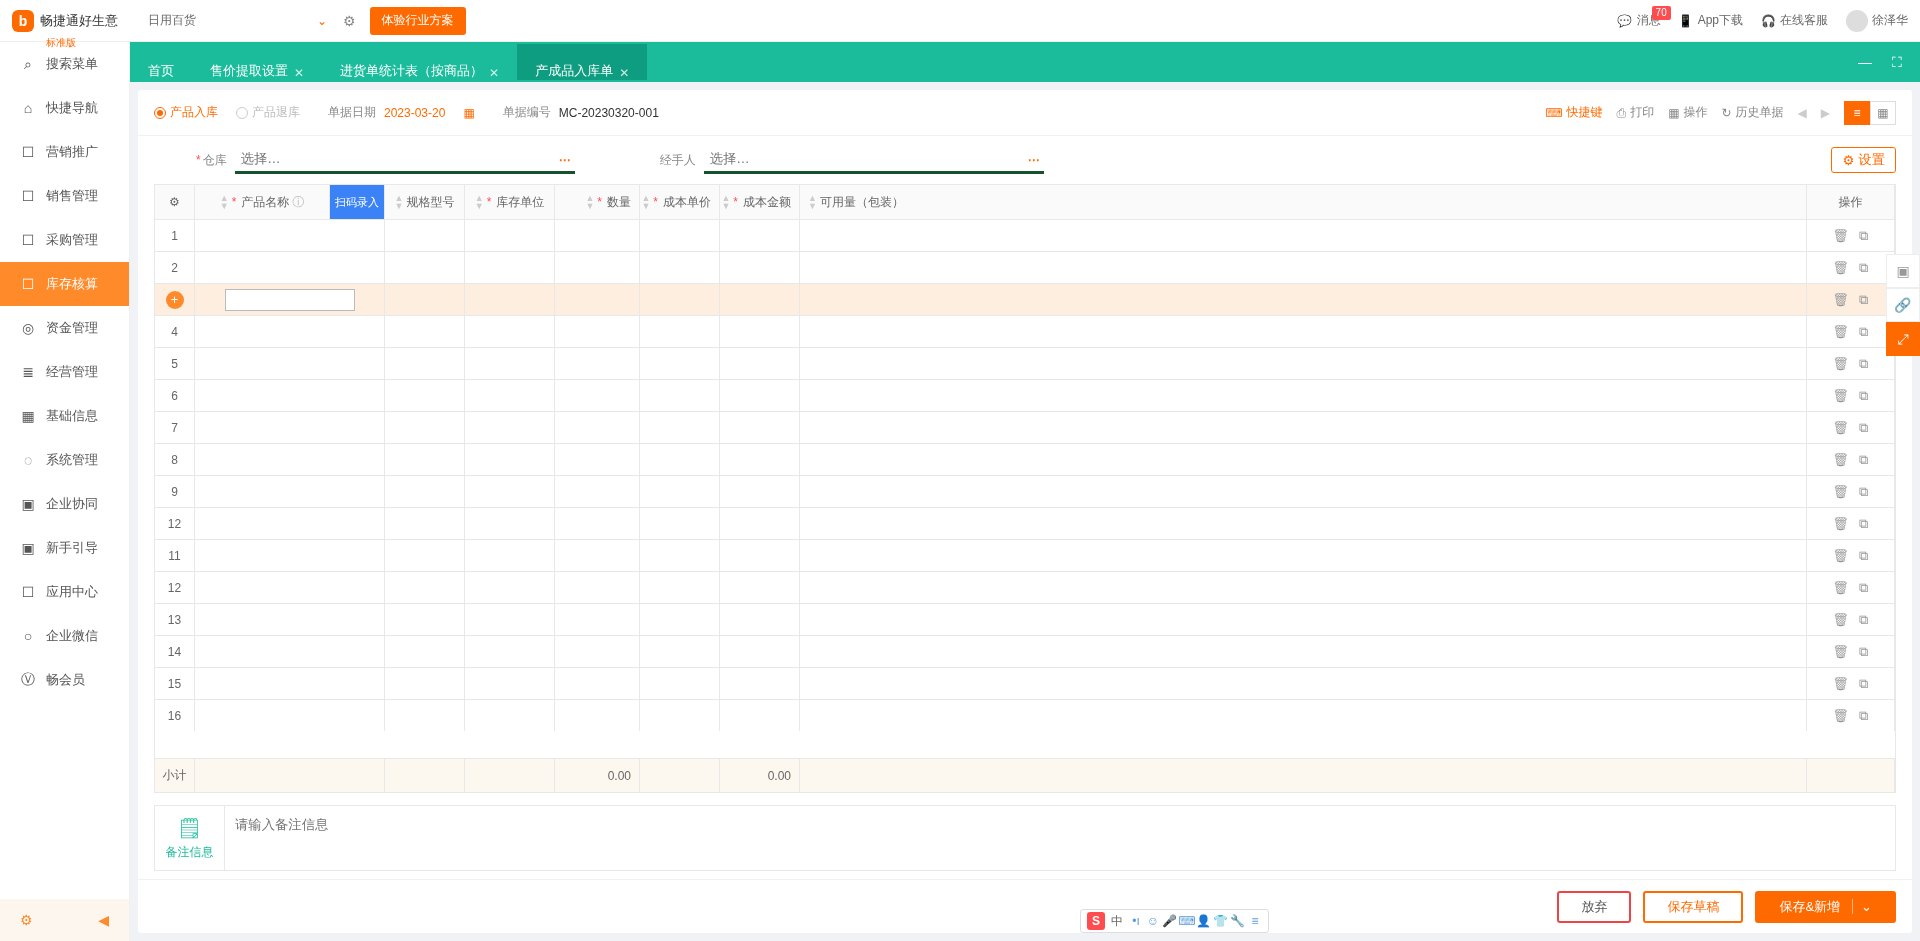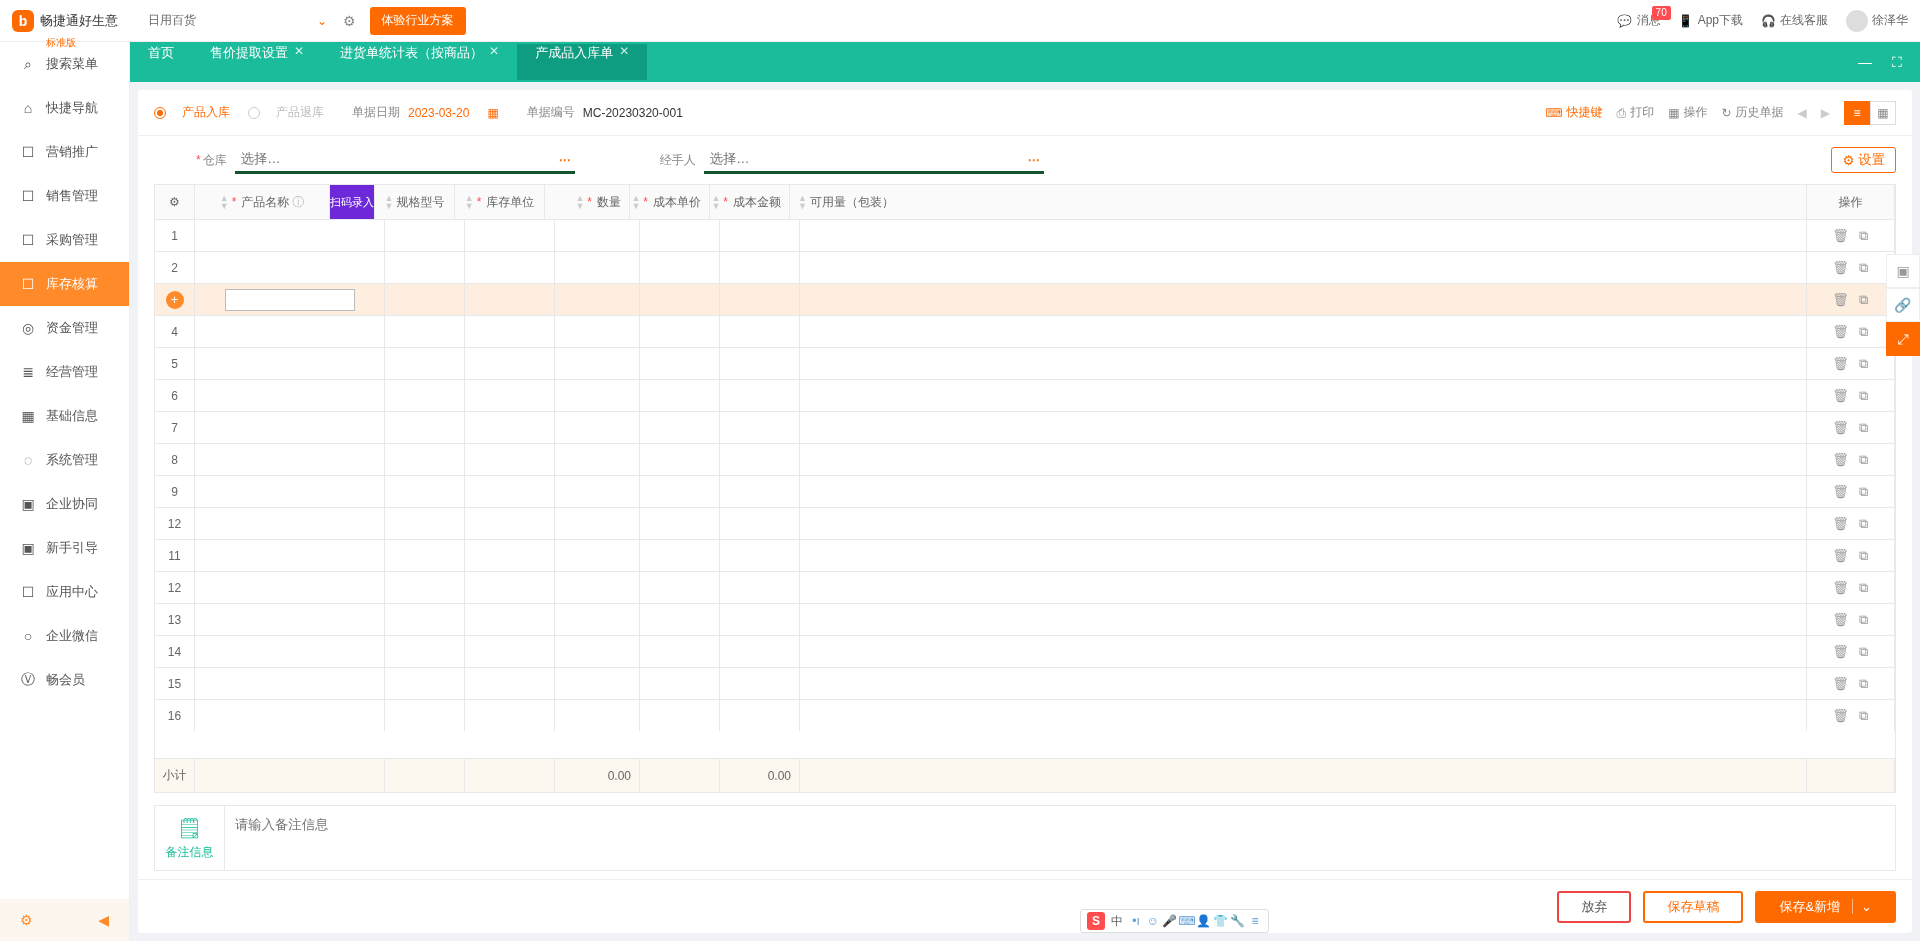--- a/index.html
+++ b/index.html
@@ -20,28 +20,28 @@
 .avatar{width:22px;height:22px;border-radius:50%;background:#ddd;display:inline-block}
 .body-row{flex:1;display:flex;min-height:0}
 .sidebar{width:130px;background:#fff;border-right:1px solid #f0f0f0;display:flex;flex-direction:column}
 .sb-item{height:44px;display:flex;align-items:center;gap:10px;padding-left:20px;color:#555;cursor:pointer;font-size:13px}
 .sb-item.active{background:#ff8a2a;color:#fff}
 .sb-icon{width:16px;text-align:center;font-size:14px}
 .sb-footer{margin-top:auto;height:42px;display:flex;align-items:center;justify-content:space-between;padding:0 20px;background:#fdf6ee}
 .sb-footer span{color:#ff8a2a;cursor:pointer;font-size:14px}
 .main{flex:1;display:flex;flex-direction:column;min-width:0;background:#f0f2f5}
 .tabs{height:40px;background:#1bbc9b;display:flex;align-items:center;color:#fff}
-.tab{height:36px;padding:0 18px;display:flex;align-items:flex-start;gap:6px;cursor:pointer;font-size:13px}
+.tab{height:36px;padding:0 18px;display:flex;align-items:flex-end;gap:6px;cursor:pointer;font-size:13px}
 .tab.active{background:#0e9d80}
 .tab-close{font-size:12px;opacity:.8;cursor:pointer}
 .tabs-right{margin-left:auto;display:flex;align-items:center;gap:2px;padding-right:8px}
 .tabs-ricon{width:30px;height:30px;display:flex;align-items:center;justify-content:center;cursor:pointer;color:#fff;font-size:14px}
 .content{flex:1;margin:8px;background:#fff;border-radius:3px;display:flex;flex-direction:column;min-height:0;position:relative}
 .toolbar{height:46px;display:flex;align-items:center;padding:0 16px;border-bottom:1px solid #f0f0f0}
-.radio-g{display:flex;align-items:center;gap:16px;margin-right:18px;cursor:pointer}
+.radio-g{display:flex;align-items:center;gap:4px;margin-right:18px;cursor:pointer}
 .radio-o{width:12px;height:12px;border:1px solid #ccc;border-radius:50%;display:inline-flex;align-items:center;justify-content:center}
 .radio-o.on{border-color:#ff6a00}
 .radio-o.on::after{content:"";width:6px;height:6px;background:#ff6a00;border-radius:50%}
 .radio-g.on{color:#ff6a00}
 .tb-label{color:#888;margin-left:10px;margin-right:8px}
 .tb-val{color:#ff6a00;margin-right:18px}
 .tb-val2{color:#333;margin-right:27px}
 .toolbar-right{margin-left:auto;display:flex;align-items:center;gap:14px;color:#888}
 .tr-item{display:flex;align-items:center;gap:4px;cursor:pointer}
 .tr-item.orange{color:#ff6a00}
@@ -54,21 +54,21 @@
 .fr-input{width:340px;height:28px;border:none;border-bottom:3px solid #14532d;padding:0 6px;color:#bbb;background:transparent}
 .fr-more{color:#ff6a00;cursor:pointer;margin-left:-24px;font-weight:bold;letter-spacing:1px}
 .set-btn{margin-left:auto;height:26px;padding:0 10px;border:1px solid #ff6a00;color:#ff6a00;background:#fff;border-radius:3px;cursor:pointer;display:flex;align-items:center;gap:4px}
 .table-wrap{flex:1;padding:0 16px;min-height:0;display:flex;flex-direction:column}
 .tbl{border:1px solid #e8e8e8;flex:1;display:flex;flex-direction:column;min-height:0}
 .thead{display:flex;background:#fafafa;height:34px}
 .th{border-right:1px solid #e8e8e8;display:flex;align-items:center;justify-content:center;gap:3px;color:#666;font-size:12px;position:relative}
 .th .sort{color:#ccc;font-size:9px;line-height:8px;display:flex;flex-direction:column}
 .th-gear{width:40px;justify-content:center;cursor:pointer}
 .th-prod{width:135px}
-.th-scan{width:45px;background:#6d28d9;color:#fff;cursor:pointer;font-size:11px}
+.th-scan{width:55px;background:#3b82f6;color:#fff;cursor:pointer;font-size:11px}
 .th-spec{width:80px}
 .th-unit{width:90px}
 .th-qty{width:85px;justify-content:flex-end;padding-right:8px}
 .th-price{width:80px;justify-content:flex-end;padding-right:8px}
 .th-amt{width:80px;justify-content:flex-end;padding-right:8px}
 .th-avail{flex:1;justify-content:flex-start;padding-left:8px}
 .th-op{width:88px}
 .tbody{flex:1;overflow-y:auto}
 .tr{display:flex;height:32px;border-top:1px solid #e8e8e8}
 .tr.hov{background:#fdeee0}

